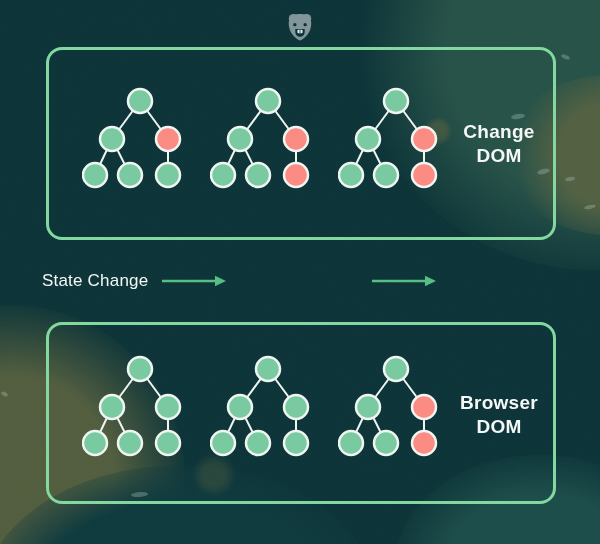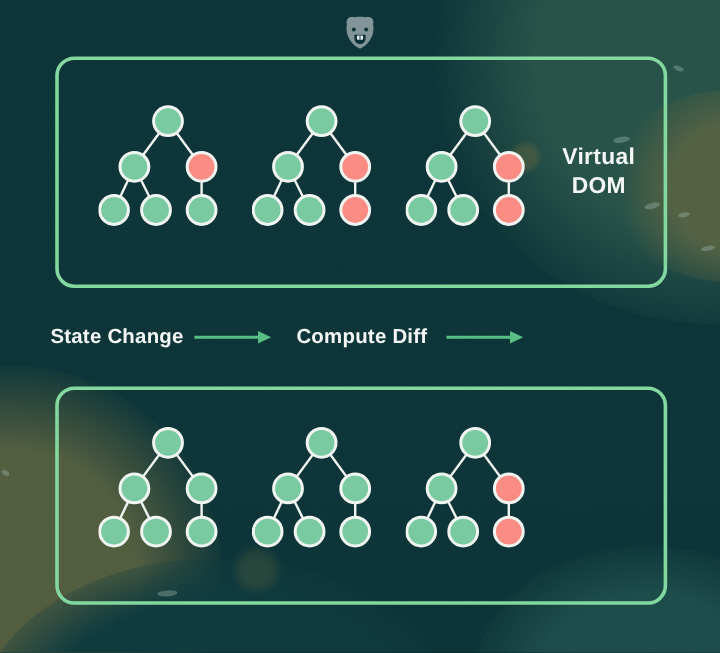--- a/index.html
+++ b/index.html
@@ -48,21 +48,21 @@
   .panel-label{
     position:absolute; left:400px; width:100px; text-align:center;
     color:var(--text); font-size:19px; line-height:24px; font-weight:700;
     letter-spacing:.3px;
   }
   .dom-box.top .panel-label{top:70px;}
   .dom-box.bottom .panel-label{top:66px;}
   .process-row{position:absolute; left:0; top:240px; width:600px; height:82px; z-index:2;}
   .step{
     position:absolute; top:31px; color:var(--text);
-    font-size:17px; line-height:20px; font-weight:700; letter-spacing:.2px;
+    font-size:17px; line-height:20px; font-weight:400; letter-spacing:.2px;
     white-space:nowrap;
   }
   .arrow{position:absolute; top:35px; color:var(--arrow);}
 </style>
 </head>
 <body>
 
 <div class="stage">
 
   <div class="bg">
@@ -136,30 +136,29 @@
           <line x1="30" y1="52" x2="48" y2="88" stroke="#f1f5f2" stroke-width="2"></line>
           <line x1="86" y1="52" x2="86" y2="88" stroke="#f1f5f2" stroke-width="2"></line>
           <circle cx="58" cy="14" r="12" fill="#79caa1" stroke="#f1f5f2" stroke-width="2.5"></circle>
           <circle cx="30" cy="52" r="12" fill="#79caa1" stroke="#f1f5f2" stroke-width="2.5"></circle>
           <circle cx="86" cy="52" r="12" fill="#fb8c83" stroke="#f1f5f2" stroke-width="2.5"></circle>
           <circle cx="13" cy="88" r="12" fill="#79caa1" stroke="#f1f5f2" stroke-width="2.5"></circle>
           <circle cx="48" cy="88" r="12" fill="#79caa1" stroke="#f1f5f2" stroke-width="2.5"></circle>
           <circle cx="86" cy="88" r="12" fill="#fb8c83" stroke="#f1f5f2" stroke-width="2.5"></circle>
         </svg>
       </div>
-    <div class="panel-label">Virtual DOM</div>
+    <div class="panel-label">Change DOM</div>
   </div>
 
   <div class="process-row">
     <span class="step" style="left:42px">State Change</span>
     <svg class="arrow" style="left:161px" width="66" height="12" viewBox="0 0 66 12">
       <line x1="1" y1="6" x2="55" y2="6" stroke="currentColor" stroke-width="2.4"></line>
       <path d="M54 0.8 L65 6 L54 11.2 Z" fill="currentColor"></path>
     </svg>
-    <span class="step" style="left:247px">Compute Diff</span>
     <svg class="arrow" style="left:371px" width="66" height="12" viewBox="0 0 66 12">
       <line x1="1" y1="6" x2="55" y2="6" stroke="currentColor" stroke-width="2.4"></line>
       <path d="M54 0.8 L65 6 L54 11.2 Z" fill="currentColor"></path>
     </svg>
   </div>
 
   <div class="dom-box bottom">
     <div class="trees">
         <svg class="tree" width="100" height="102" viewBox="0 0 100 102">
           <line x1="58" y1="14" x2="30" y2="52" stroke="#f1f5f2" stroke-width="2"></line>
@@ -194,15 +193,16 @@
           <line x1="30" y1="52" x2="48" y2="88" stroke="#f1f5f2" stroke-width="2"></line>
           <line x1="86" y1="52" x2="86" y2="88" stroke="#f1f5f2" stroke-width="2"></line>
           <circle cx="58" cy="14" r="12" fill="#79caa1" stroke="#f1f5f2" stroke-width="2.5"></circle>
           <circle cx="30" cy="52" r="12" fill="#79caa1" stroke="#f1f5f2" stroke-width="2.5"></circle>
           <circle cx="86" cy="52" r="12" fill="#fb8c83" stroke="#f1f5f2" stroke-width="2.5"></circle>
           <circle cx="13" cy="88" r="12" fill="#79caa1" stroke="#f1f5f2" stroke-width="2.5"></circle>
           <circle cx="48" cy="88" r="12" fill="#79caa1" stroke="#f1f5f2" stroke-width="2.5"></circle>
           <circle cx="86" cy="88" r="12" fill="#fb8c83" stroke="#f1f5f2" stroke-width="2.5"></circle>
         </svg>
       </div>
+    <div class="panel-label">Browser DOM</div>
   </div>
 
 </div>
 
 </body></html>

